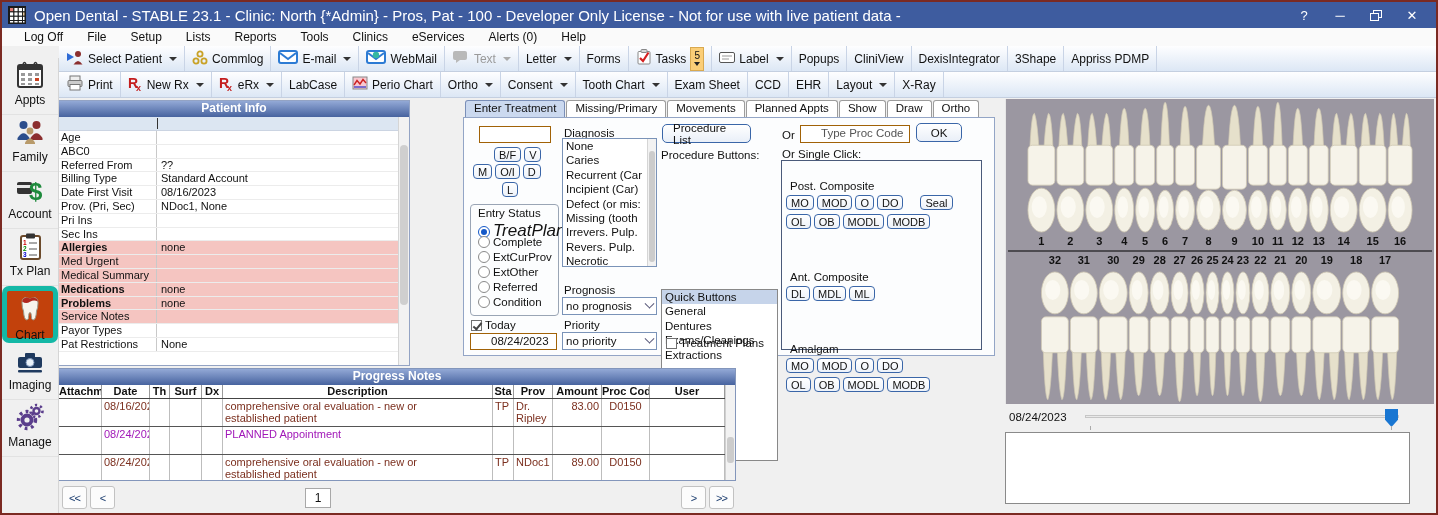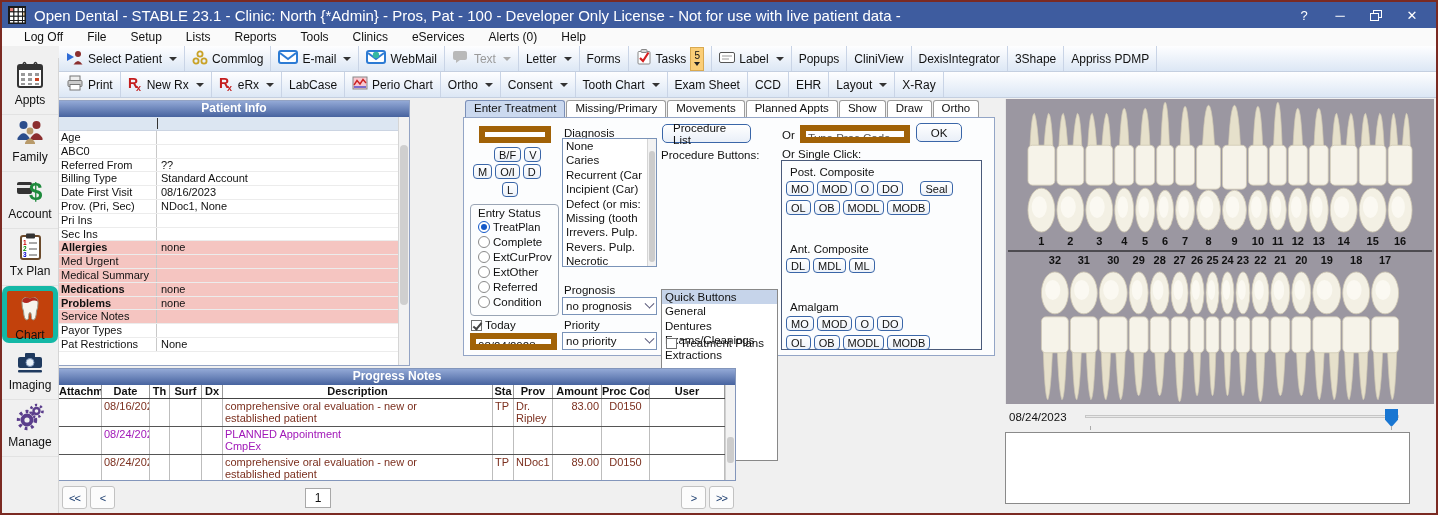--- a/index.html
+++ b/index.html
@@ -51,21 +51,21 @@
   .pi-scroll { position:absolute; right:0; top:16px; bottom:0; width:11px; background:#F2F2F2; border-left:1px solid #D5D5D5; }
   .pi-scroll .thumb { position:absolute; left:1px; right:1px; top:28px; height:160px; background:#CFCFCF; border-radius:4px; }
   
   .treat { position:absolute; left:461px; top:2px; width:532px; height:256px; }
   .tabs { display:flex; height:17px; padding-left:2px; }
   .tab { padding:1px 8px 0; border:1px solid #9C9C9C; border-bottom:none; border-radius:3px 3px 0 0;
          background:#fff; font-size:11.5px; margin-right:1px; white-space:nowrap; }
   .tab.sel { background:#CBD9EF; border-color:#7A8FB8; font-weight:normal; }
   .tab-page { position:absolute; left:0; right:0; top:17px; bottom:0; border:1px solid #93A5C6; background:#FCFDFE; }
   .abs { position:absolute; }
-  .field { background:#fff; border:6px solid #a16207; font-size:11.5px; padding:1px 2px; overflow:hidden; white-space:nowrap; }
+  .field { background:#fff; border:1px solid #a16207; font-size:11.5px; padding:1px 20px; overflow:hidden; white-space:nowrap; }
   .sbtn { display:inline-flex; align-items:center; justify-content:center; height:15px; padding:0 4px;
           background:linear-gradient(#FFFFFF,#EDF2F9); border:1px solid #3A66A8; border-radius:4px;
           font-size:11px; margin-right:3px; }
   .bigbtn { display:inline-flex; align-items:center; justify-content:center; height:19px; padding:0 10px;
             background:linear-gradient(#FFFFFF,#E9EFF8); border:1px solid #3A66A8; border-radius:5px; font-size:11.5px; }
   .gbox { border:1px solid #9AA5B5; border-radius:4px; background:#FCFDFE; }
   .radio { width:12px; height:12px; border-radius:50%; border:1px solid #8A8A8A; background:#fff; display:inline-block; vertical-align:-2px; }
   .radio.on { border-color:#1458C8; }
   .radio.on::after { content:''; display:block; width:6px; height:6px; border-radius:50%; background:#1458C8; margin:2px; }
   .cb { width:11px; height:11px; border:1px solid #707070; background:#fff; display:inline-block; vertical-align:-2px; position:relative; }
@@ -73,21 +73,21 @@
                   border-right:2px solid #444; border-bottom:2px solid #444; transform:rotate(40deg); }
   .listbox { background:#fff; border:1px solid #7A93B8; overflow:hidden; position:relative; }
   .li { font-size:11.5px; line-height:14.4px; padding-left:3px; white-space:nowrap; }
   .li.sel { background:#C6D4EA; }
   .lb-scroll { position:absolute; right:0; top:0; bottom:0; width:9px; background:#F2F2F2; border-left:1px solid #D5D5D5; }
   .lb-scroll .thumb { position:absolute; left:1px; right:1px; top:12px; bottom:4px; background:#CCC; border-radius:3px; }
   .ddbox { background:#fff; border:1px solid #7A93B8; font-size:11.5px; display:flex; align-items:center; padding:0 3px; }
   .ddbox .chev { margin-left:auto; width:7px; height:7px; border-right:1.5px solid #557; border-bottom:1.5px solid #557;
                  transform:rotate(45deg) translate(-2px,-2px); }
   .sc-label { font-size:11.5px; }
-  .sc-group-name { font-size:11.5px; margin:2px 0 3px 4px; }
+  .sc-group-name { font-size:11.5px; margin:16px 0 3px 4px; }
   .sc-row { margin:0 0 4px 0; }
   
   .rightpanel { position:absolute; left:998px; top:0; width:436px; height:415px; }
   .toothchart { position:absolute; left:5px; top:1px; width:429px; height:305px; background:#9B97A1; border-left:1px solid #E6E6E6; }
   .slider-label { position:absolute; left:9px; top:313px; font-size:11.5px; }
   .slider-track { position:absolute; left:85px; top:317px; width:314px; height:3px; background:#E9E9E9; border:1px solid #C6C6C6; }
   .slider-thumb { position:absolute; left:385px; top:311px; width:13px; height:18px; background:#1976D2;
                   clip-path:polygon(0 0,100% 0,100% 60%,50% 100%,0 60%); }
   .slider-tick { position:absolute; width:1px; height:4px; background:#AAA; top:328px; }
   .rp-textbox { position:absolute; left:5px; top:334px; width:405px; height:72px; background:#fff; border:1px solid #8A8A8A; }
@@ -493,21 +493,21 @@
       <div class="tab-page">
 
         <div class="abs field" style="left:15px; top:8px; width:72px; height:17px;"></div>
         <div class="abs" id="surf-r0" style="left:30px; top:29px;"><span class="sbtn">B/F</span><span class="sbtn">V</span></div>
         <div class="abs" id="surf-r1" style="left:9px; top:46px;"><span class="sbtn">M</span><span class="sbtn">O/I</span><span class="sbtn">D</span></div>
         <div class="abs" id="surf-r2" style="left:38px; top:64px;"><span class="sbtn">L</span></div>
 
         <div class="abs gbox" style="left:6px; top:86px; width:89px; height:112px; padding:2px 0 0 7px;">
           <div style="font-size:11.5px; margin-bottom:2px;">Entry Status</div>
           <div id="entry-status-opts">
-              <div style="font-size: 11px; height: 15px; white-space: nowrap;"><span class="radio on"></span><span style="margin-left: 3px;">TreatPlan</span></div>
+              <div style="font-size: 17px; height: 15px; white-space: nowrap; font-style: italic;"><span class="radio on"></span><span style="margin-left: 3px;">TreatPlan</span></div>
               <div style="font-size: 11.5px; height: 15px; white-space: nowrap;"><span class="radio"></span><span style="margin-left: 3px; text-align: right;">Complete</span></div>
               <div style="font-size: 11.5px; height: 15px; white-space: nowrap;"><span class="radio"></span><span style="margin-left: 3px;">ExtCurProv</span></div>
               <div style="font-size: 11.5px; height: 15px; white-space: nowrap;"><span class="radio"></span><span style="margin-left: 3px;">ExtOther</span></div>
               <div style="font-size: 11.5px; height: 15px; white-space: nowrap;"><span class="radio"></span><span style="margin-left: 3px;">Referred</span></div>
               <div style="font-size: 11.5px; height: 15px; white-space: nowrap;"><span class="radio"></span><span style="margin-left: 3px;">Condition</span></div>
             </div>
         </div>
 
         <div class="abs" style="left:7px; top:201px; font-size:11.5px;">
           <span class="cb on"></span>
@@ -860,21 +860,20 @@
               <div></div>
             </div>
             <div class="pn-row" style="color: rgb(161, 24, 184);">
               <div></div>
               <div>08/24/2023</div>
               <div></div>
               <div></div>
               <div></div>
               <div>
                 <div>PLANNED Appointment</div>
-                <div>CmpEx</div>
               </div>
               <div></div>
               <div></div>
               <div class="amt"></div>
               <div class="ctr"></div>
               <div></div>
             </div>
             <div class="pn-row" style="color: rgb(123, 47, 30);">
               <div></div>
               <div>08/24/2023</div>

